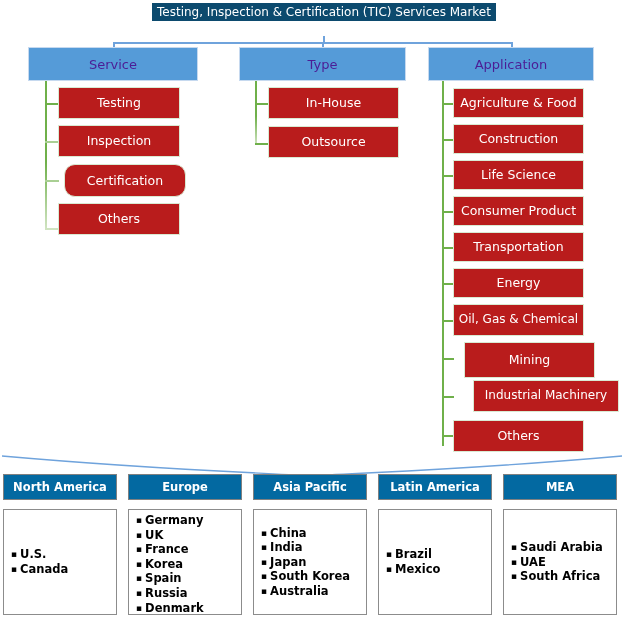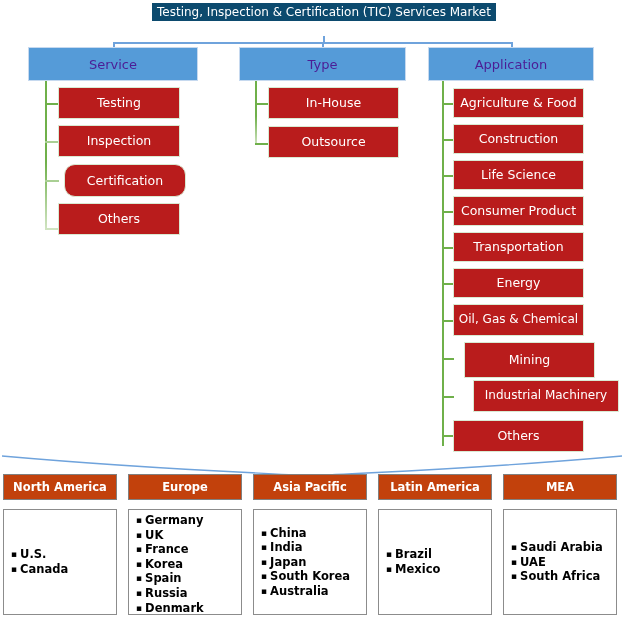--- a/index.html
+++ b/index.html
@@ -87,21 +87,21 @@
     left: 0;
     top: 440px;
     width: 624px;
     height: 40px;
     pointer-events: none;
   }
 
   
   .region-head {
     position: absolute;
-    background: #c2410c;
+    background: #0369a1;
     border: 1px solid #808080;
     color: #ffffff;
     font-size: 11.5px;
     font-weight: bold;
     display: flex;
     align-items: center;
     justify-content: center;
     box-sizing: border-box;
   }
 

